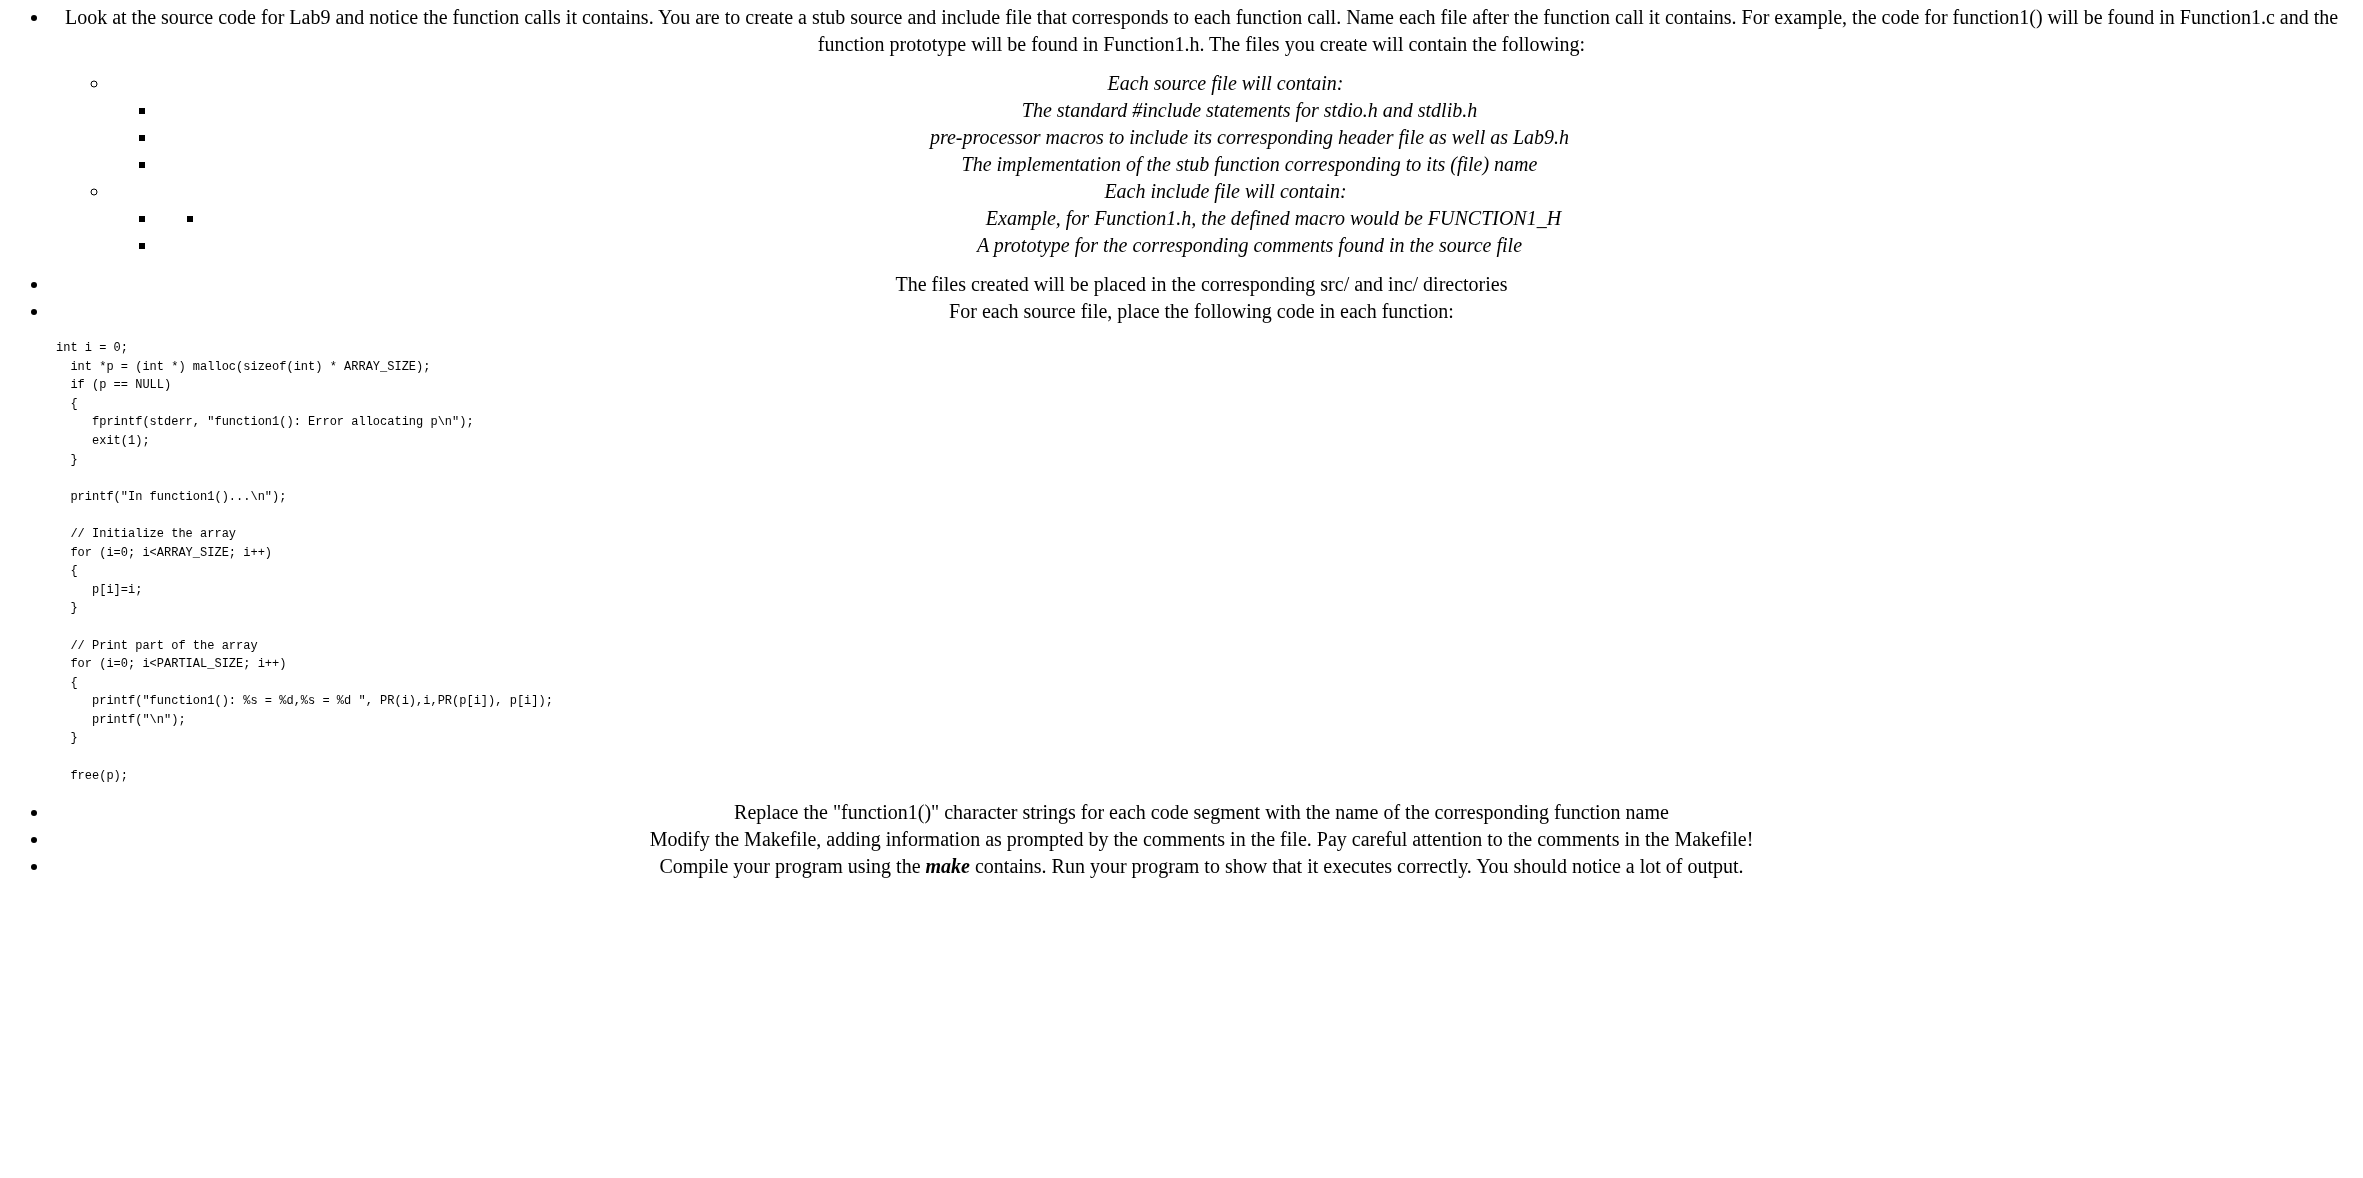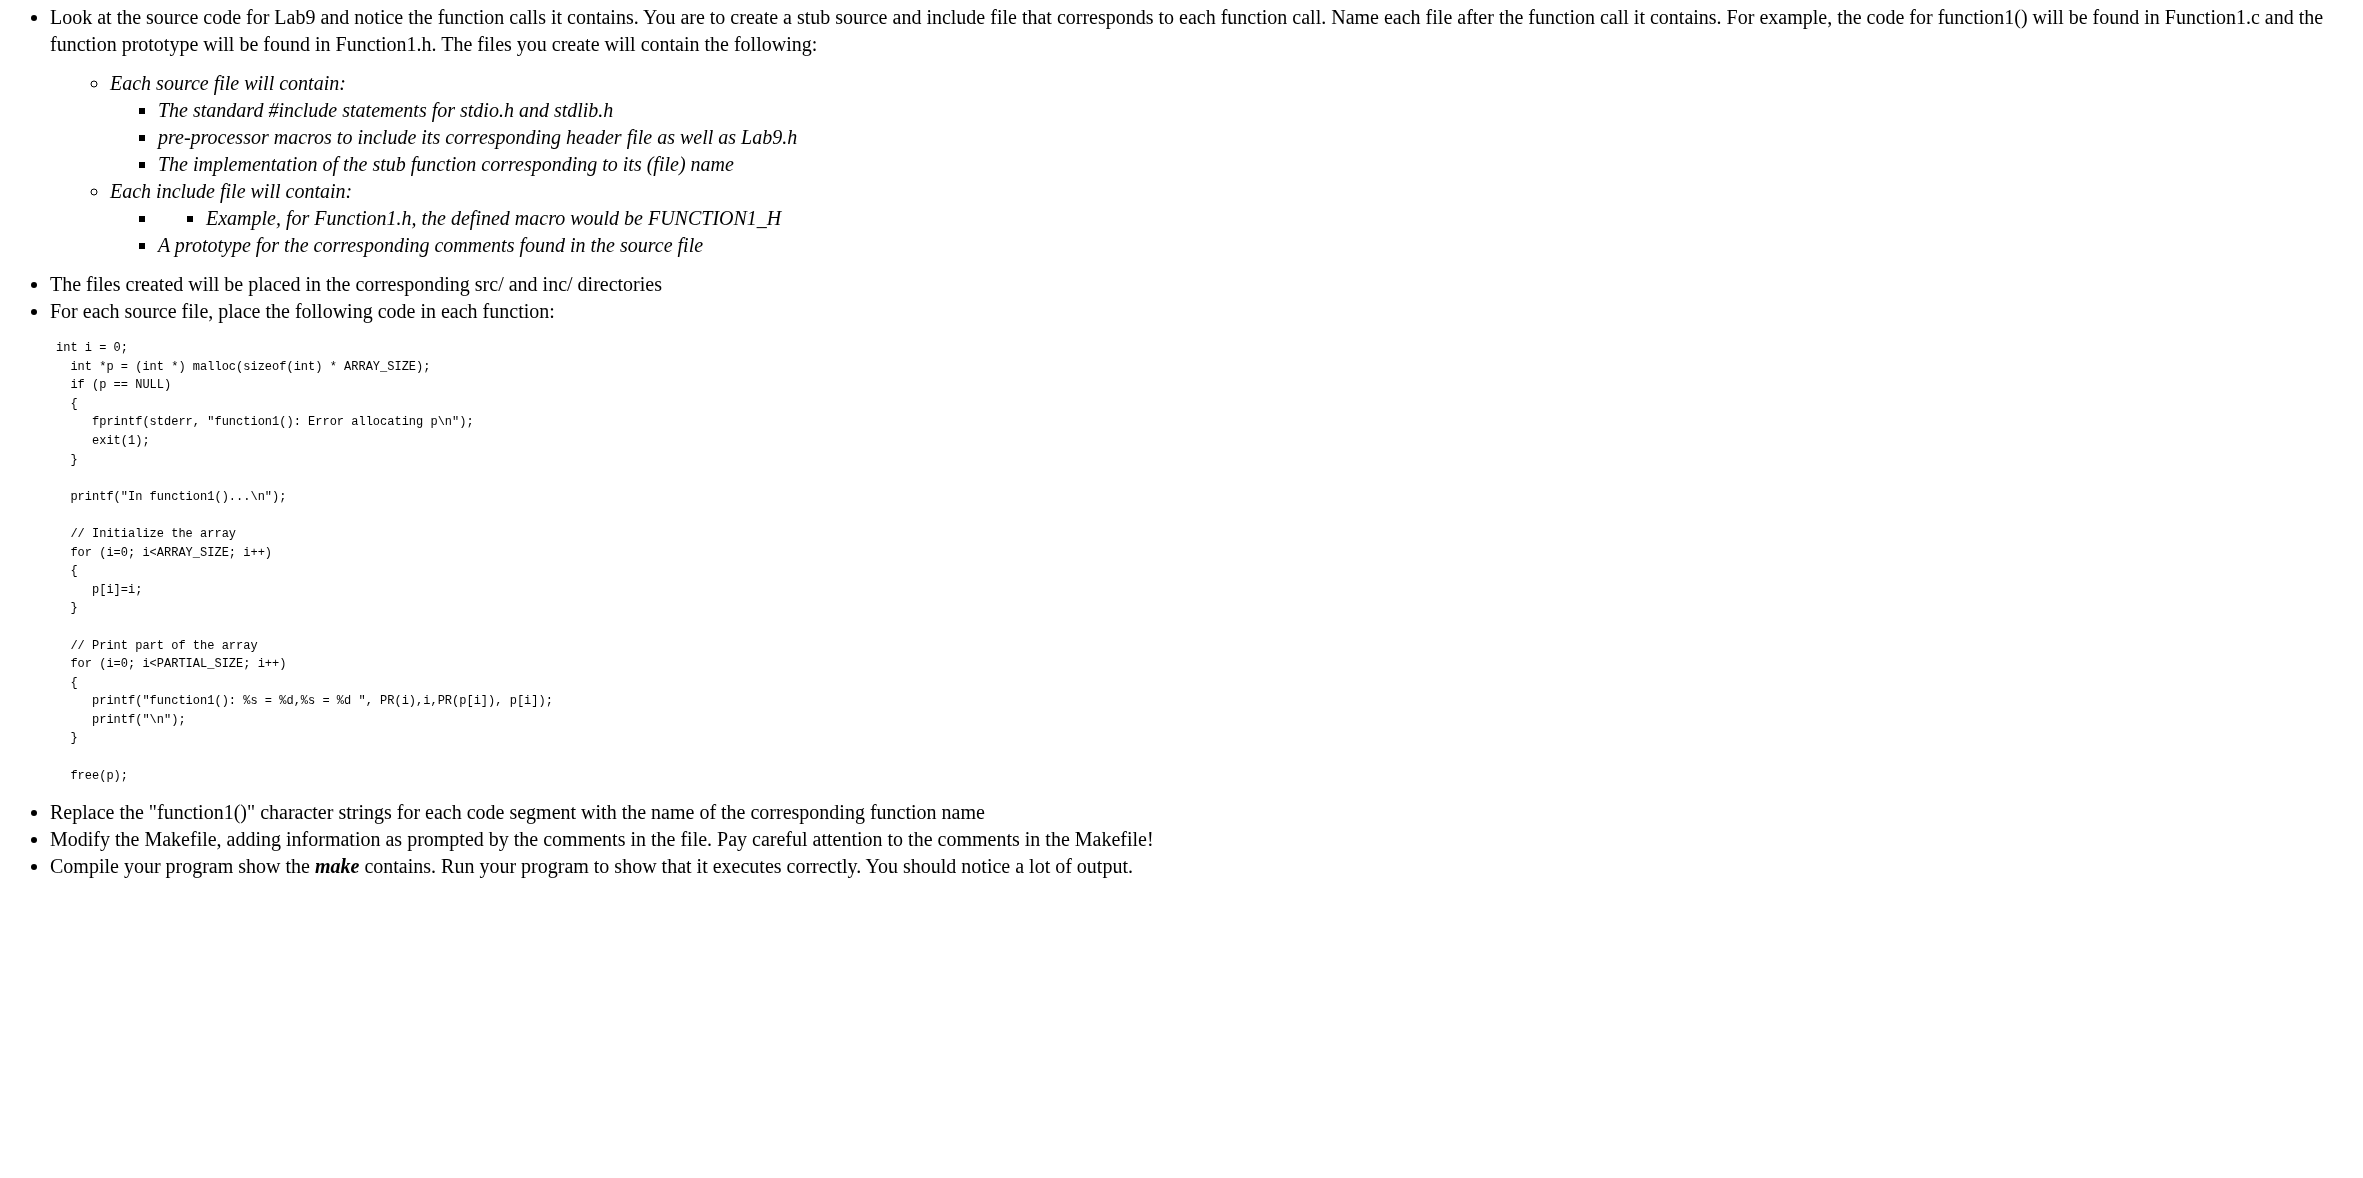--- a/index.html
+++ b/index.html
@@ -4,21 +4,21 @@
   <style>
     body {
       font-family: "Times New Roman", Times, serif;
       font-size: 20px;
       color: #000;
       background: #fff;
       margin: 0;
       padding: 4px 10px;
       line-height: 1.35;
     }
-    ul.disc { list-style-type: disc; margin: 0; padding-left: 40px; }
+    ul.disc { list-style-type: disc; margin: 0; padding-left: 40px; text-align: center; }
     ul.circle { list-style-type: circle; margin: 12px; padding-left: 48px; font-style: italic; }
     ul.square { list-style-type: square; margin: 0; padding-left: 48px; }
     li { margin: 0; padding: 0; }
     pre.code {
       font-family: "Courier New", Courier, monospace;
       font-size: 12px;
       white-space: pre;
       margin: 14px 0 14px 46px;
       line-height: 1.55;
     }
@@ -81,15 +81,15 @@
   }
 
   free(p);</pre>
 
 <ul class="disc">
   <li><span>Replace the "function1()" character strings for each code segment with the name of the corresponding function name</span></li>
   <li>
     <span>Modify the Makefile, adding information as prompted by the comments in the file.  </span><b>Pay careful attention to the comments in the Makefile!</b>
   </li>
   <li>
-    <span>Compile your program show the </span><em class="bi">make</em><span> contains. Run your program to show that it executes correctly.  You should notice a lot of output.</span>
+    <span>Compile your program using the </span><em class="bi">make</em><span> contains. Run your program to show that it executes correctly.  You should notice a lot of output.</span>
   </li>
 </ul>
 
 </body></html>

